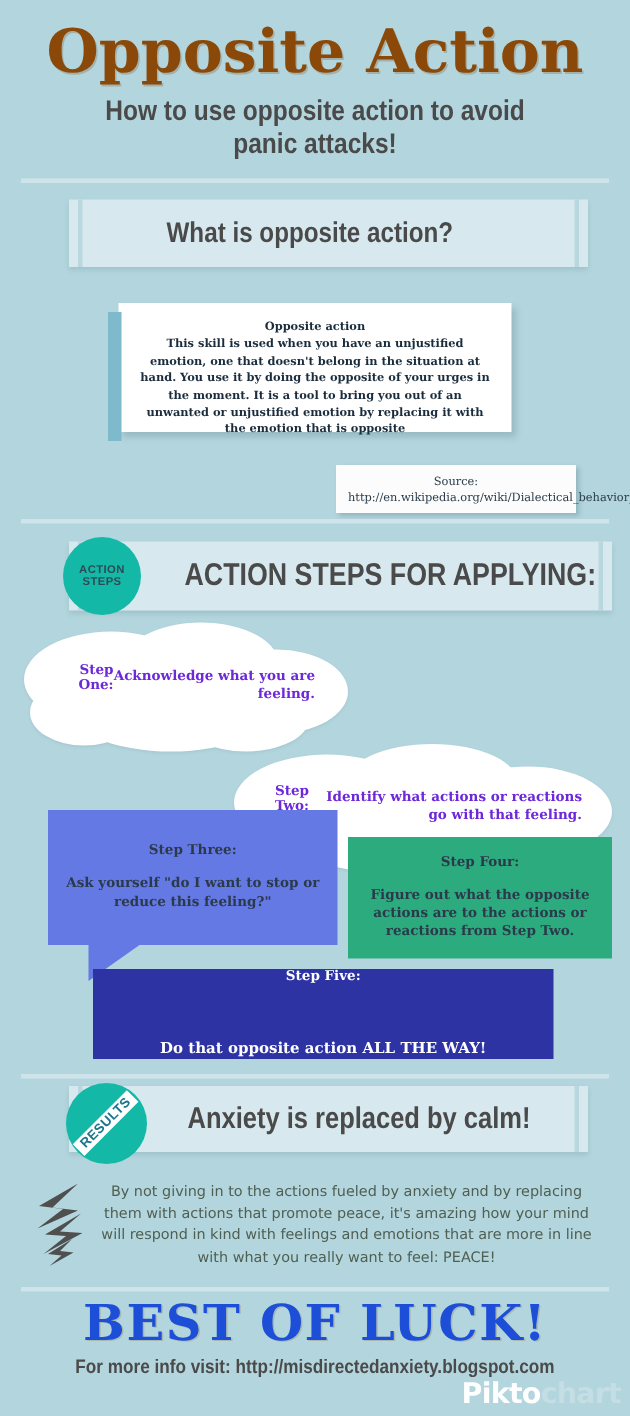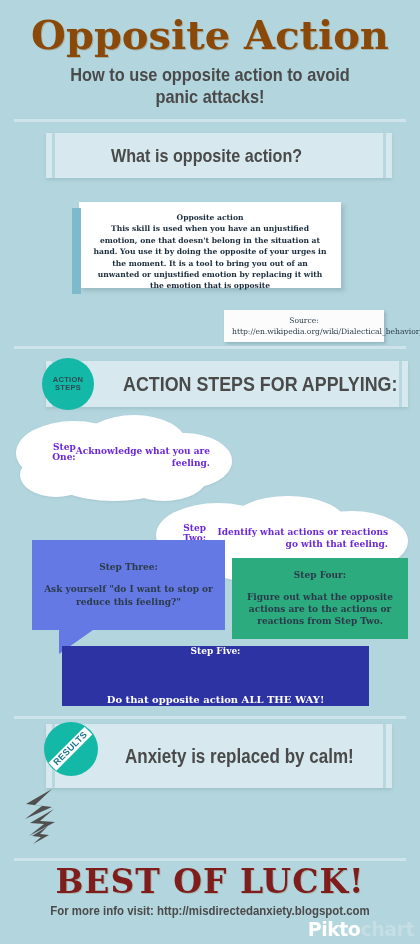--- a/index.html
+++ b/index.html
@@ -178,21 +178,21 @@
   .bolt { position: absolute; }
 
   
   .bestluck {
     position: absolute;
     width: 100%;
     text-align: center;
     font-family: "DejaVu Serif", serif;
     font-weight: bold;
     font-size: 33px;
-    color: #7f1d1d;
+    color: #1d4ed8;
     letter-spacing: 1px;
     text-shadow: 1px 1px 0 rgba(120,70,15,0.2);
   }
   .moreinfo {
     position: absolute;
     width: 100%;
     text-align: center;
     font-family: "Liberation Sans", sans-serif;
     font-weight: bold;
     font-size: 13px;
@@ -291,36 +291,37 @@
     <div class="step-body">Figure out what the opposite actions are to the actions or reactions from Step Two.</div>
   </div>
 
   <div class="stepbox" style="left:62px; top:646px; width:307px; height:60px; background:#2e33a3; color:#ffffff;">
     <div class="step-head" style="margin-bottom:9px;">Step Five:</div>
     <div class="step-body" style="font-size:10px;margin-top:28px;">Do that opposite action ALL THE WAY!</div>
   </div>
 
   <div class="rule" style="top:716px;"></div>
 
-  <div class="banner" style="left:46px; right:28px; top:724px; height:64px;">
+  <div class="banner" style="left:46px; right:28px; top:724px; height:44px;">
     <span class="banner-text" style="font-size:20px; margin-left:66px;">Anxiety is replaced by calm!</span>
   </div>
 
   <div class="badge" style="left:44px; top:722px; width:54px; height:54px;">
     <div class="badge-label" style="font-size:9px; color:#ffffff; transform:rotate(-45deg); background:#ffffff; color:#18768f; padding:1px 4px;">RESULTS</div>
   </div>
 
   <div class="bolt" style="left:22px; top:789px;">
     <svg width="42" height="56" viewBox="0 0 42 56">
       <path d="M30 0 L4 15 L20 17 L3 30 L30 18 L13 16 Z" fill="#4f4f4f"></path>
       <path d="M32 20 L8 34 L22 35 L7 47 L33 33 L18 32 Z" fill="#4f4f4f"></path>
       <path d="M26 37 L10 47 L19 48 L11 55 L27 46 L18 45 Z" fill="#4f4f4f"></path>
     </svg>
   </div>
 
+  <div class="result-para" style="left:64px; right:22px; top:788px;">By not giving in to the actions fueled by anxiety and by replacing them with actions that promote peace, it's amazing how your mind will respond in kind with feelings and emotions that are more in line with what you really want to feel: PEACE!</div>
 
   <div class="rule" style="top:858px;"></div>
 
   <div class="bestluck" style="top:862px;">BEST OF LUCK!</div>
   <div class="moreinfo" style="top:903px;">For more info visit: http://misdirectedanxiety.blogspot.com</div>
 
   <div class="watermark" style="top:918px;">
     <span class="wm-a">Pikto</span><span class="wm-b">chart</span>
   </div>
 

